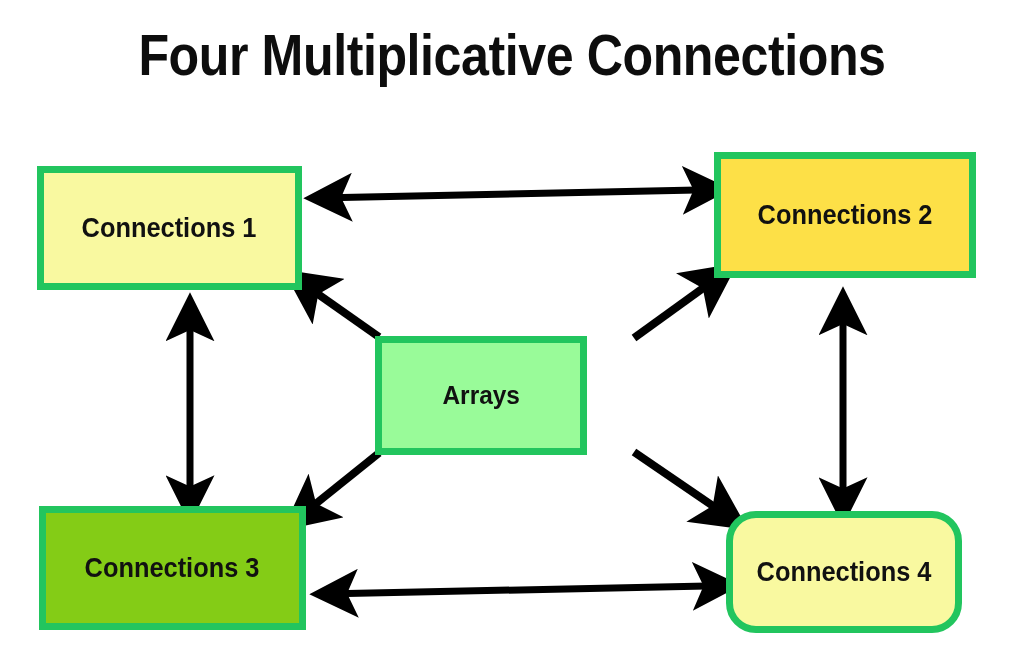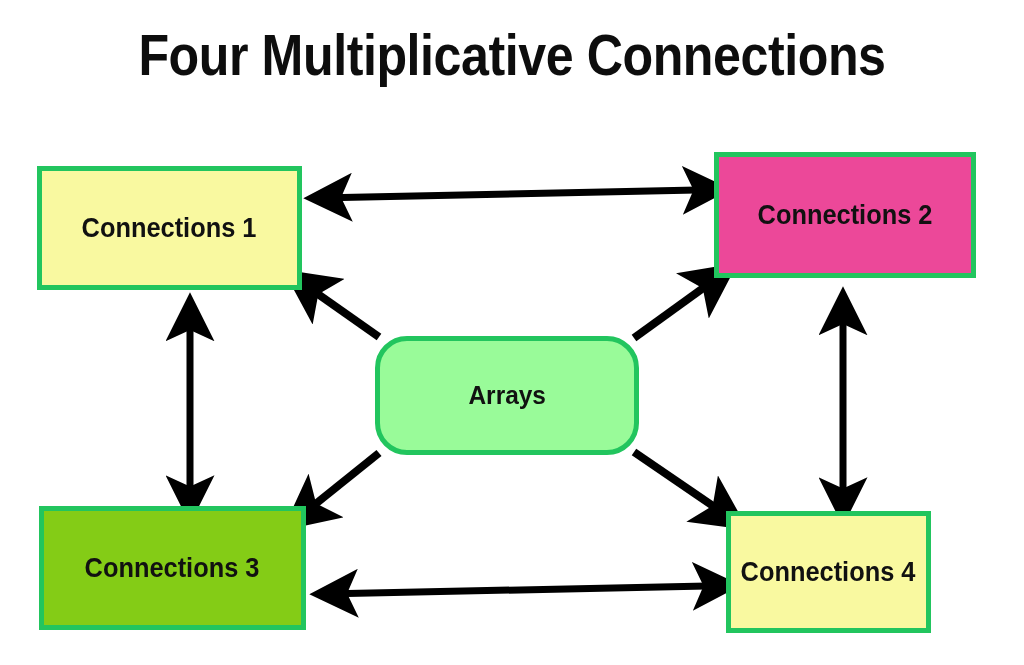--- a/index.html
+++ b/index.html
@@ -28,38 +28,38 @@
     letter-spacing: -0.5px;
     color: #0d0d0d;
     transform: scaleX(0.88);
     transform-origin: center top;
     white-space: nowrap;
     line-height: 1.05;
   }
   .node {
     position: absolute;
     box-sizing: border-box;
-    border: 5px solid #22c55e;
+    border: 7px solid #22c55e;
     display: flex;
     align-items: center;
     justify-content: center;
   }
   .node-label {
     font-family: "Liberation Sans", sans-serif;
     font-weight: bold;
     font-size: 27px;
     color: #111111;
     transform: scaleX(0.94);
     white-space: nowrap;
   }
   #node-conn1 { left: 37px;  top: 166px; width: 265px; height: 124px; }
   #node-conn2 { left: 714px; top: 152px; width: 262px; height: 126px; }
   #node-conn3 { left: 39px;  top: 506px; width: 267px; height: 124px; }
-  #node-conn4 { left: 726px; top: 511px; width: 205px; height: 122px; }
-  #node-arrays { left: 375px; top: 336px; width: 264px; height: 119px; border-radius: 32px; }
+  #node-conn4 { left: 726px; top: 511px; width: 236px; height: 122px; border-radius: 30px; }
+  #node-arrays { left: 375px; top: 336px; width: 212px; height: 119px; }
   #arrays-label { font-size: 26px; }
 
   #connector-layer {
     position: absolute;
     left: 0;
     top: 0;
     width: 1024px;
     height: 665px;
     pointer-events: none;
   }
@@ -95,21 +95,21 @@
 
     <line x1="379" y1="453" x2="313" y2="506" stroke="#000000" stroke-width="8" marker-end="url(#ah-end)"></line>
 
     <line x1="634" y1="452" x2="716" y2="508" stroke="#000000" stroke-width="8" marker-end="url(#ah-end)"></line>
   </svg>
 
   <div class="node" id="node-conn1" style="background:#f9f9a0">
     <span class="node-label">Connections 1</span>
   </div>
 
-  <div class="node" id="node-conn2" style="background:#ec4899">
+  <div class="node" id="node-conn2" style="background:#fde047">
     <span class="node-label">Connections 2</span>
   </div>
 
   <div class="node" id="node-conn3" style="background:#84cc16">
     <span class="node-label">Connections 3</span>
   </div>
 
   <div class="node" id="node-conn4" style="background:#f9f9a0">
     <span class="node-label">Connections 4</span>
   </div>

